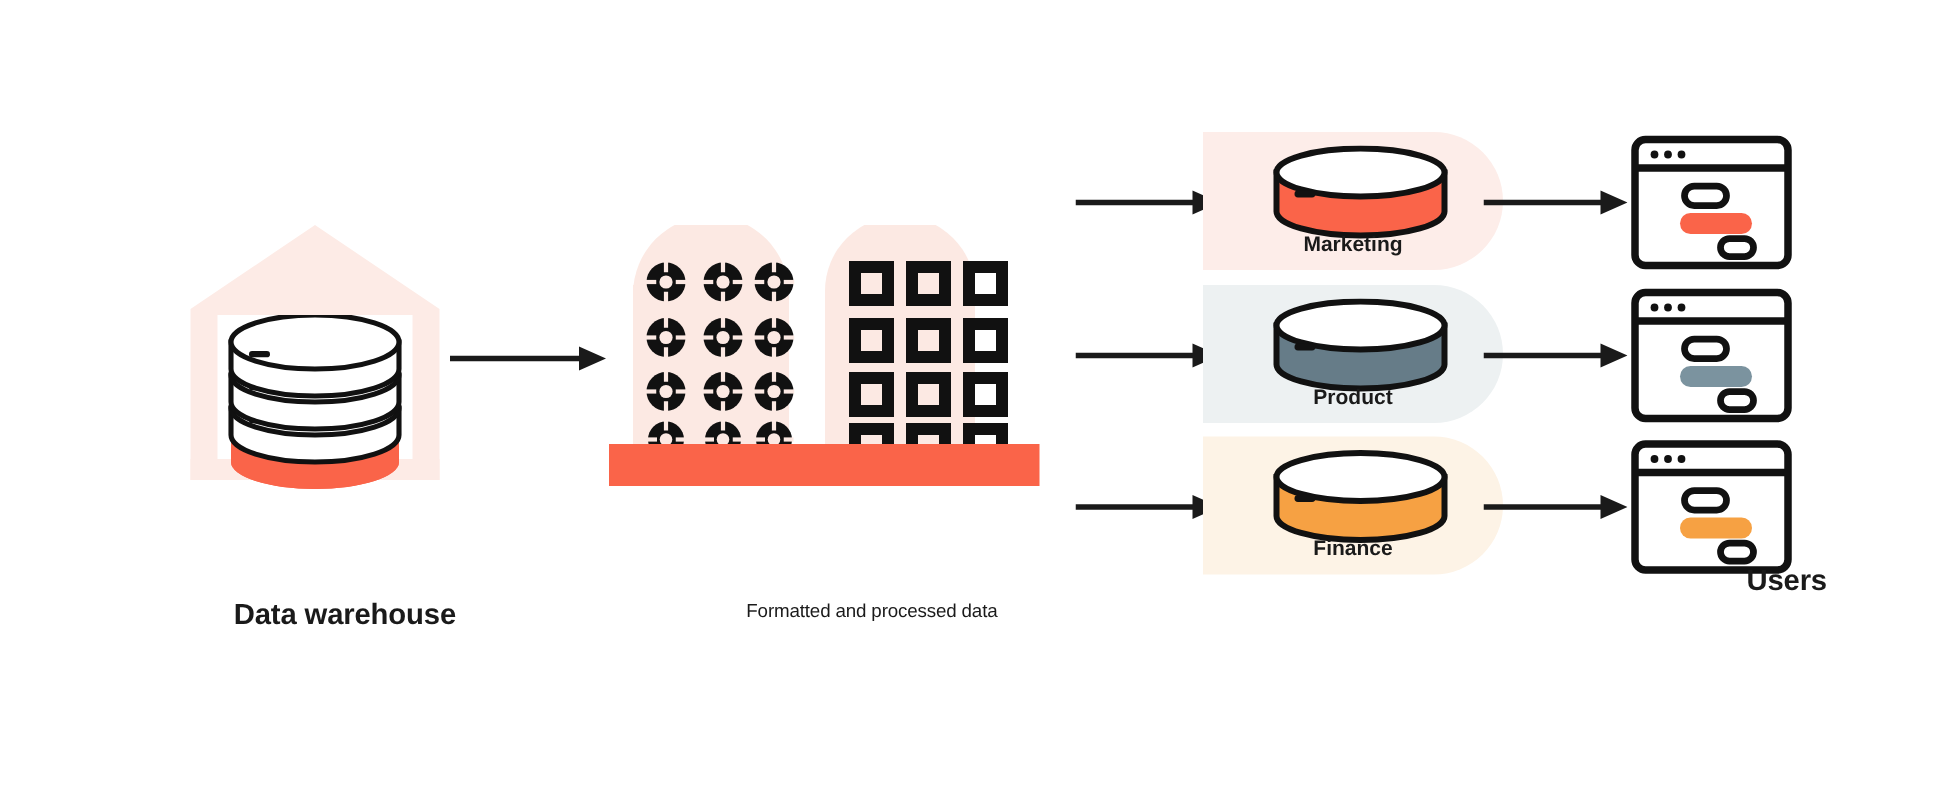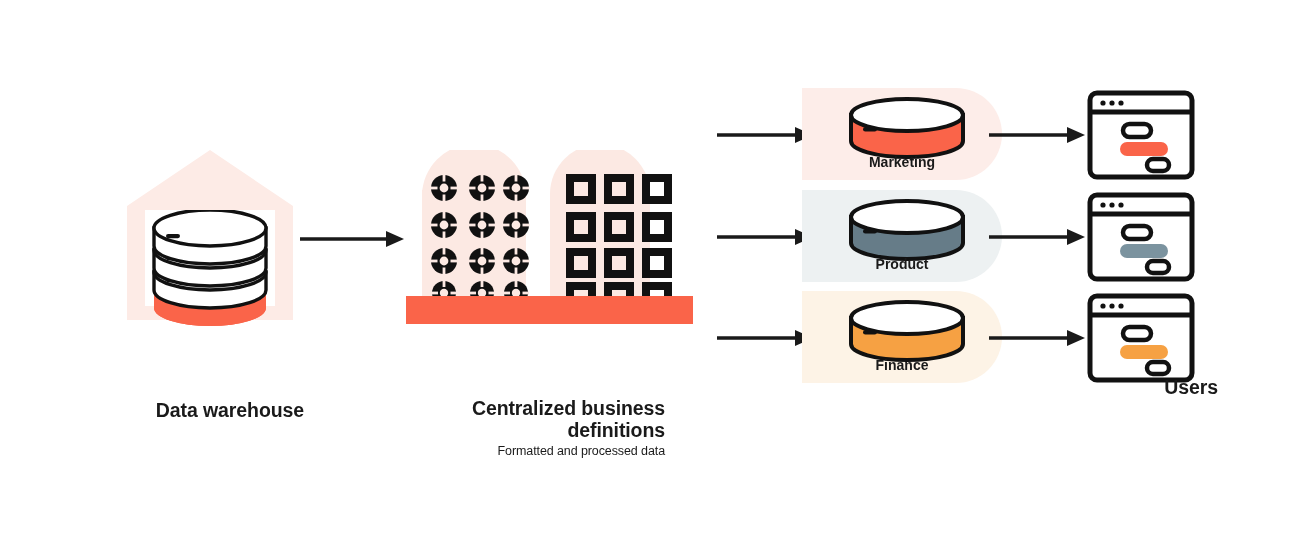--- a/index.html
+++ b/index.html
@@ -322,21 +322,20 @@
       <rect x="33" y="52" width="48" height="14" rx="7" fill="#F6A143"></rect>
       <rect x="60" y="69" width="22" height="12" rx="6" fill="#ffffff" stroke="#111111" stroke-width="4.5"></rect>
     </svg>
   </div>
 
   <div class="col-label" style="left:108px; top:400px; width:196px;">
     <div class="label-main">Data warehouse</div>
   </div>
 
   <div class="col-label" style="left:443px; top:398px; width:222px;">
-    <div class="label-main">Centralized business definitions</div>
     <div class="label-sub">Formatted and processed data</div>
   </div>
 
 
   <div class="col-label" style="left:1072px; top:377px; width:146px;">
     <div class="label-main">Users</div>
   </div>
 
 </div>
 

